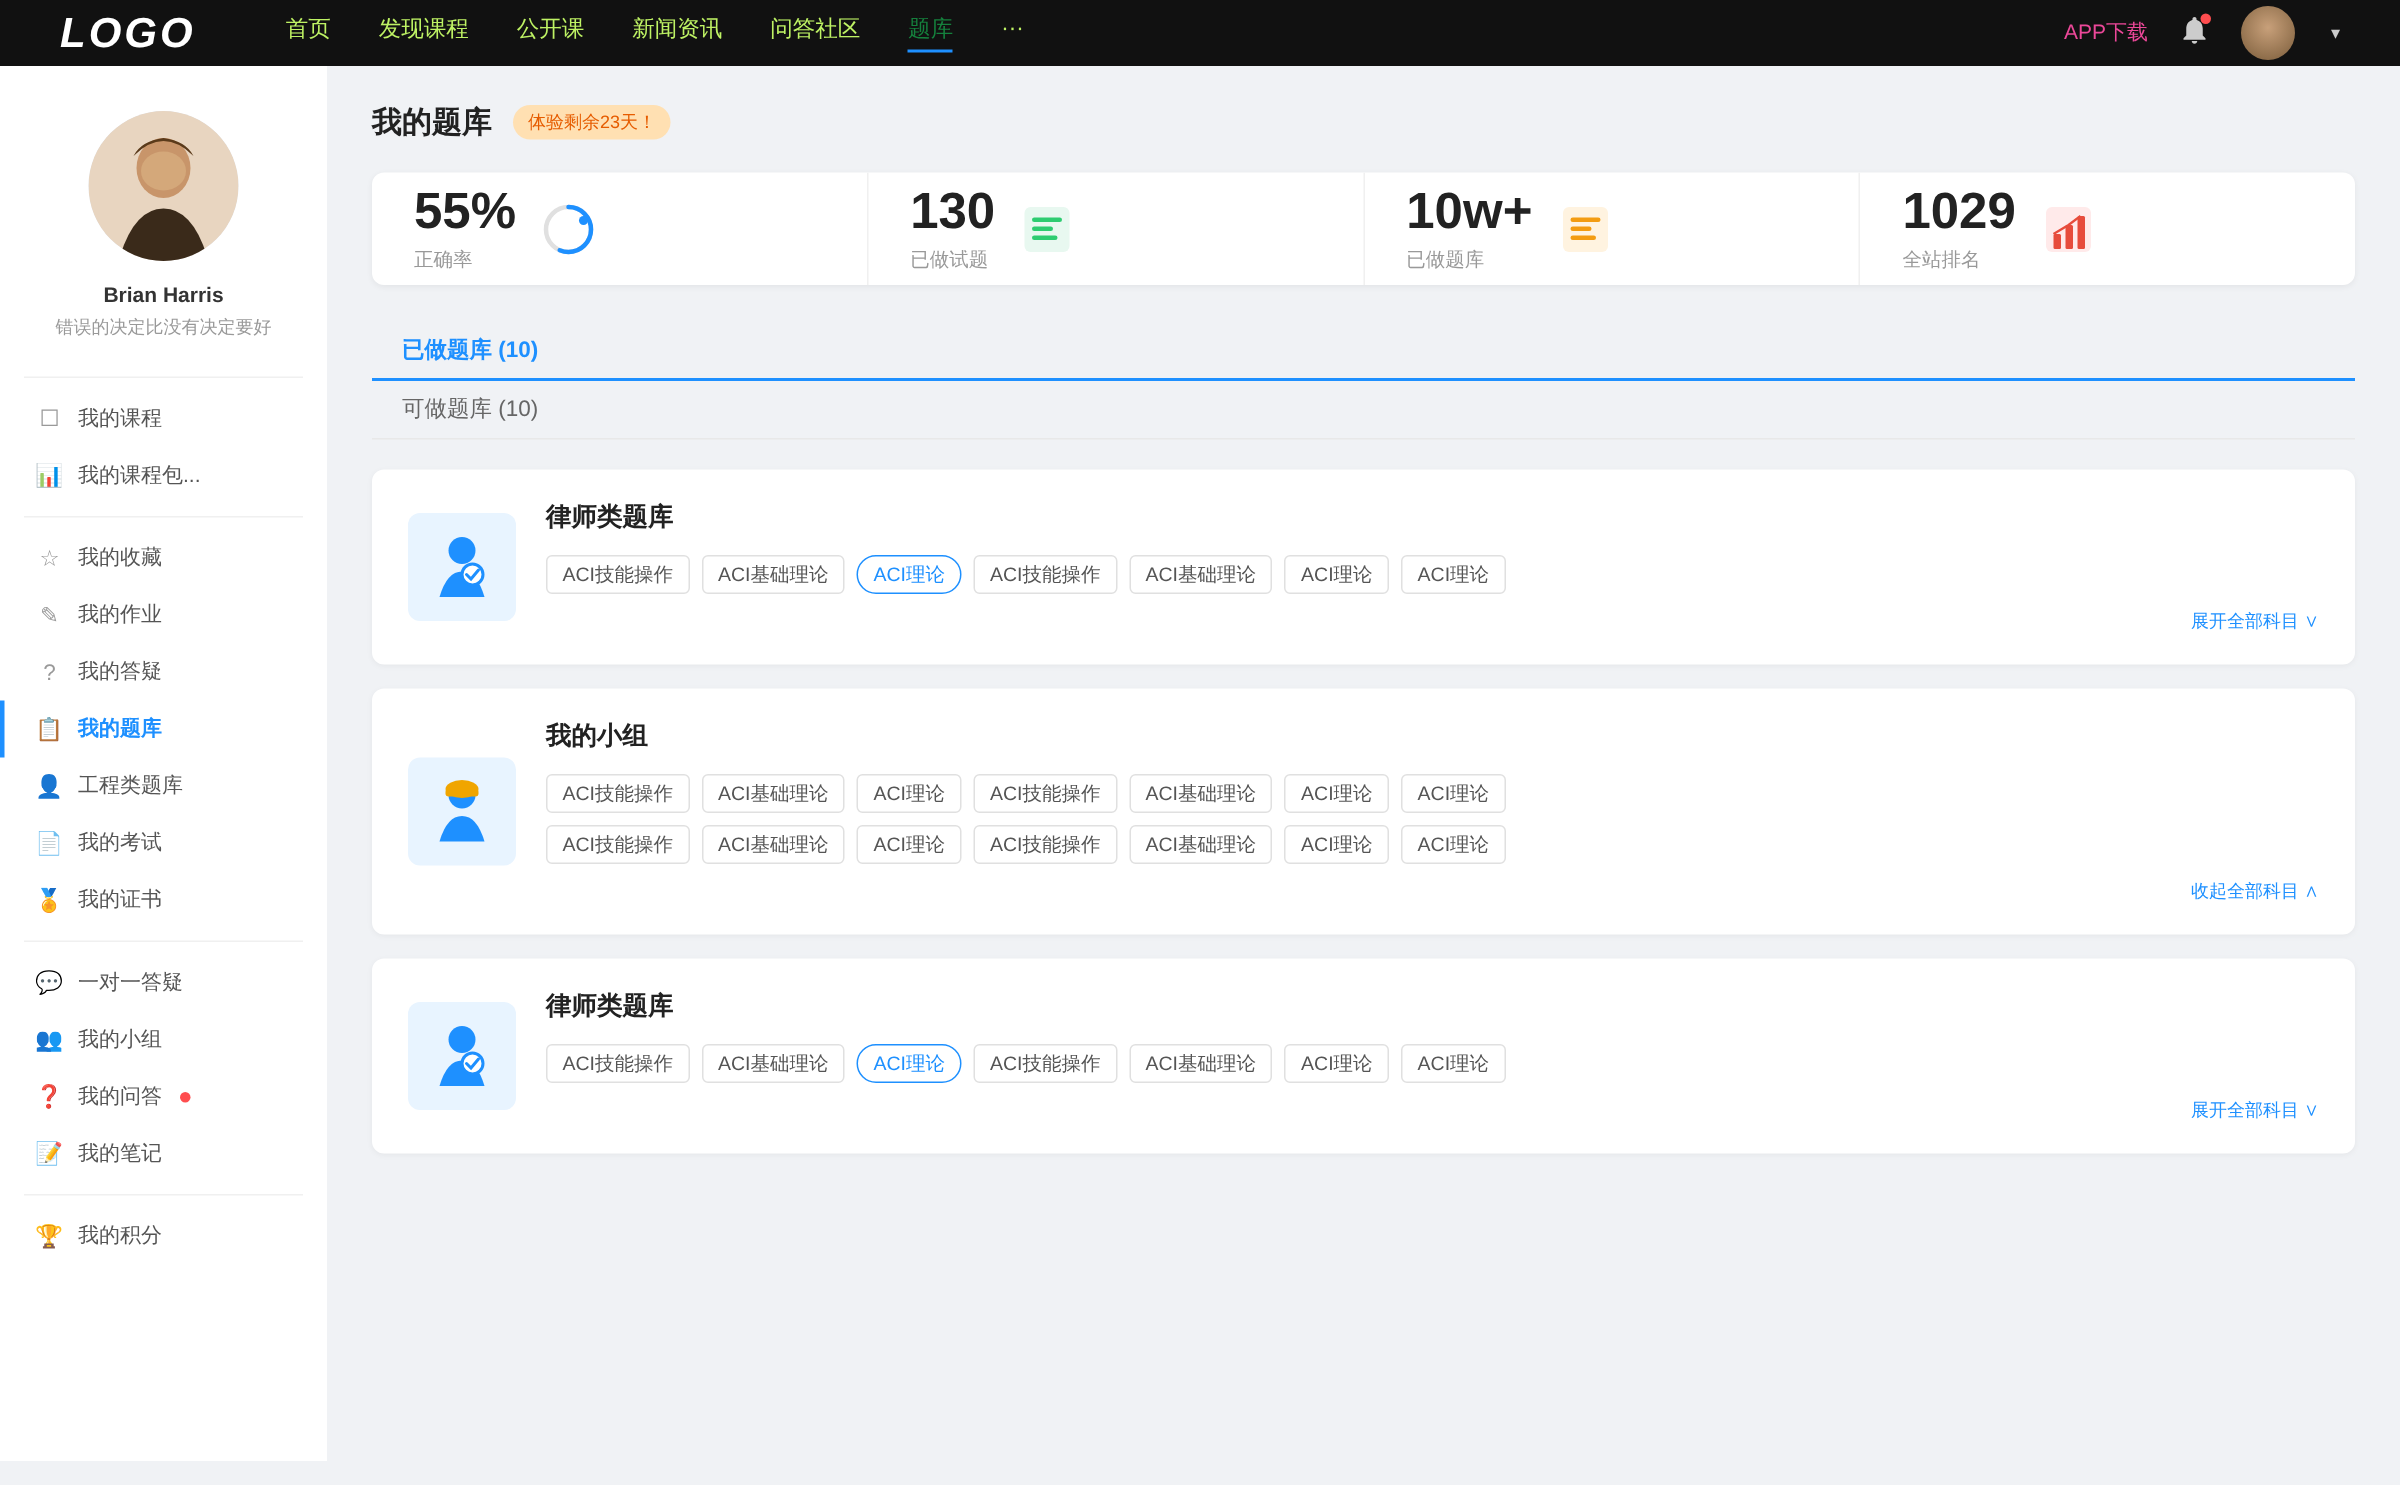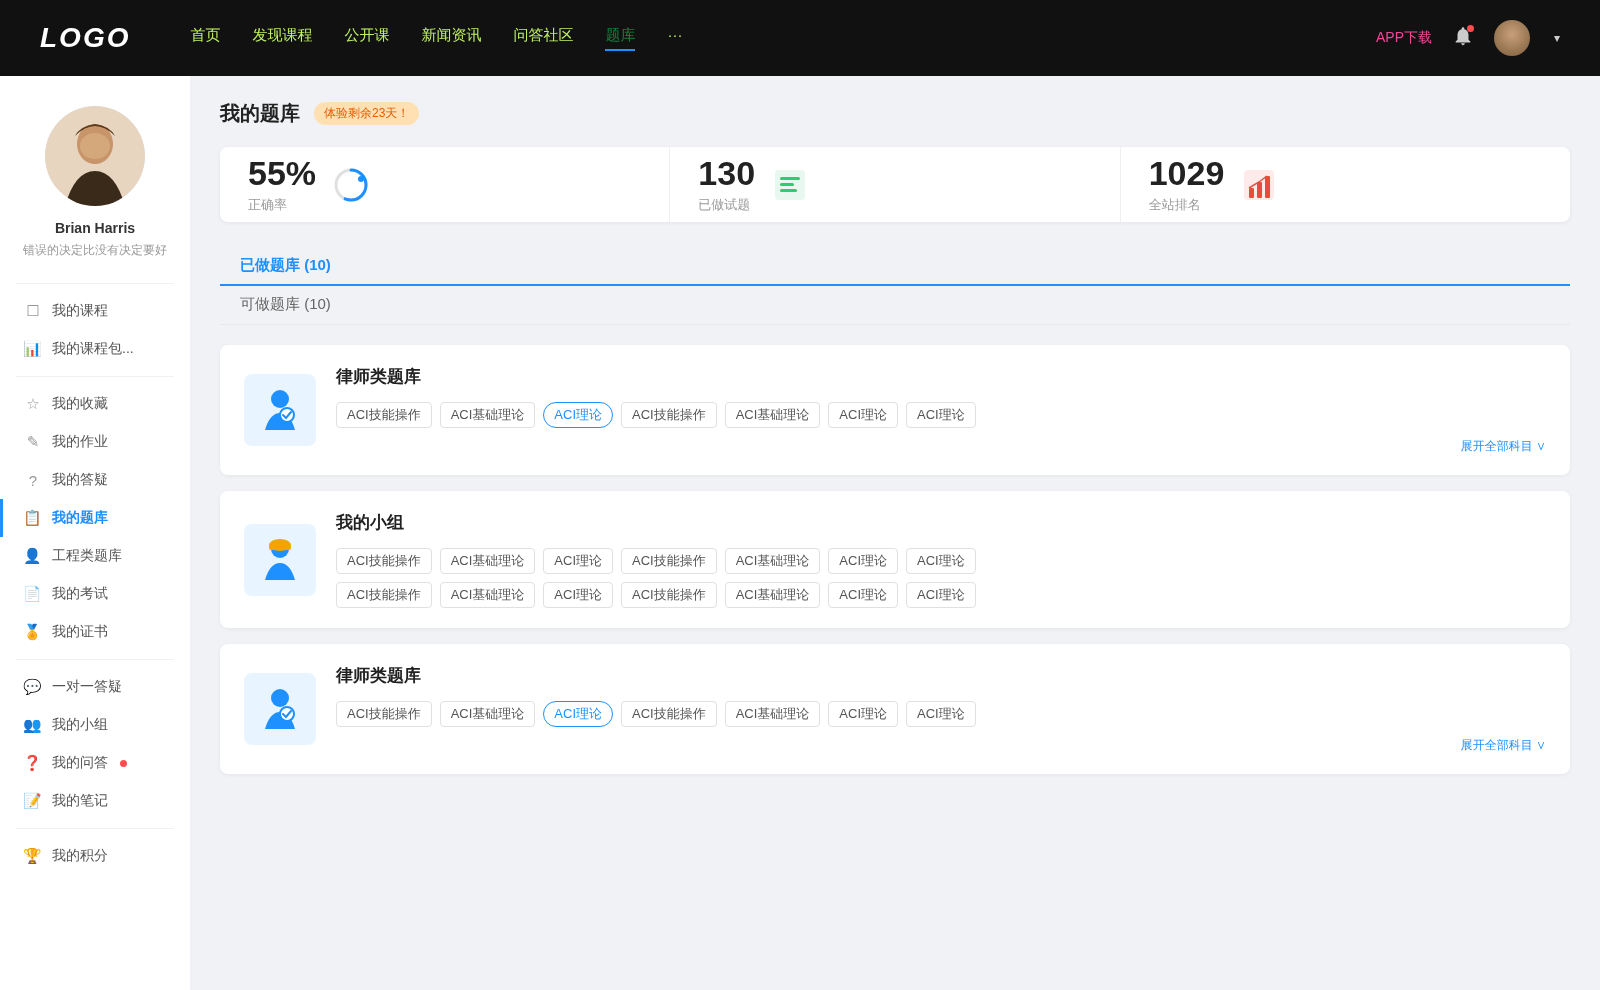--- a/index.html
+++ b/index.html
@@ -1,21 +1,21 @@
 <!DOCTYPE html>
 <html><head>
   <meta charset="utf-8">
   <style>
     * { box-sizing: border-box; margin: 0; padding: 0; }
     body { font-family: -apple-system, BlinkMacSystemFont, 'PingFang SC', 'Microsoft YaHei', sans-serif; background: #f0f2f5; color: #333; }
 
     
     .navbar {
       background: #111;
-      height: 76px;
+      height: 44px;
       display: flex;
       align-items: center;
       padding: 0 40px;
       position: relative;
     }
     .navbar-logo {
       color: #fff;
       font-size: 28px;
       font-weight: 900;
       letter-spacing: 2px;
@@ -74,21 +74,21 @@
     .navbar-chevron { color: #ccc; font-size: 12px; cursor: pointer; margin-left: 4px; }
 
     
     .layout {
       display: flex;
       min-height: calc(100vh - 60px);
     }
 
     
     .sidebar {
-      width: 190px;
+      width: 218px;
       background: #fff;
       flex-shrink: 0;
       padding-bottom: 20px;
     }
     .sidebar-profile {
       display: flex;
       flex-direction: column;
       align-items: center;
       padding: 30px 20px 16px;
     }
@@ -439,20 +439,32 @@
           <div class="stat-label">已做试题</div>
         </div>
         <svg width="38" height="38" viewBox="0 0 38 38">
           <rect x="4" y="4" width="30" height="30" rx="4" fill="#e8f8f0"></rect>
           <rect x="9" y="11" width="20" height="3" rx="1.5" fill="#2ecc71"></rect>
           <rect x="9" y="17" width="14" height="3" rx="1.5" fill="#2ecc71"></rect>
           <rect x="9" y="23" width="17" height="3" rx="1.5" fill="#2ecc71"></rect>
         </svg>
       </div>
 
+      <div class="stat-card">
+        <div class="stat-text">
+          <div class="stat-value">10w+</div>
+          <div class="stat-label">已做题库</div>
+        </div>
+        <svg width="38" height="38" viewBox="0 0 38 38">
+          <rect x="4" y="4" width="30" height="30" rx="4" fill="#fff3e0"></rect>
+          <rect x="9" y="11" width="20" height="3" rx="1.5" fill="#f39c12"></rect>
+          <rect x="9" y="17" width="14" height="3" rx="1.5" fill="#f39c12"></rect>
+          <rect x="9" y="23" width="17" height="3" rx="1.5" fill="#f39c12"></rect>
+        </svg>
+      </div>
 
       <div class="stat-card">
         <div class="stat-text">
           <div class="stat-value">1029</div>
           <div class="stat-label">全站排名</div>
         </div>
         <svg width="38" height="38" viewBox="0 0 38 38">
           <rect x="4" y="4" width="30" height="30" rx="4" fill="#ffeaea"></rect>
           <rect x="9" y="22" width="5" height="10" rx="1" fill="#e74c3c"></rect>
           <rect x="17" y="16" width="5" height="16" rx="1" fill="#e74c3c"></rect>
@@ -516,20 +528,21 @@
           </div>
           <div class="qbank-tags" style="margin-top:8px">
             <span class="qbank-tag">ACI技能操作</span>
             <span class="qbank-tag">ACI基础理论</span>
             <span class="qbank-tag">ACI理论</span>
             <span class="qbank-tag">ACI技能操作</span>
             <span class="qbank-tag">ACI基础理论</span>
             <span class="qbank-tag">ACI理论</span>
             <span class="qbank-tag">ACI理论</span>
           </div>
+          <div class="qbank-collapse">收起全部科目 ∧</div>
         </div>
       </div>
 
       <div class="qbank-card">
         <div class="qbank-icon-wrap">
           <svg width="50" height="50" viewBox="0 0 50 50">
             <circle cx="25" cy="14" r="9" fill="#1e90ff"></circle>
             <path d="M10 45 Q15 28 25 28 Q35 28 40 45" fill="#1e90ff"></path>
             <circle cx="32" cy="30" r="7" fill="#fff" stroke="#1e90ff" stroke-width="2"></circle>
             <path d="M28 30 L31 33 L36 27" stroke="#1e90ff" stroke-width="2" fill="none" stroke-linecap="round"></path>

